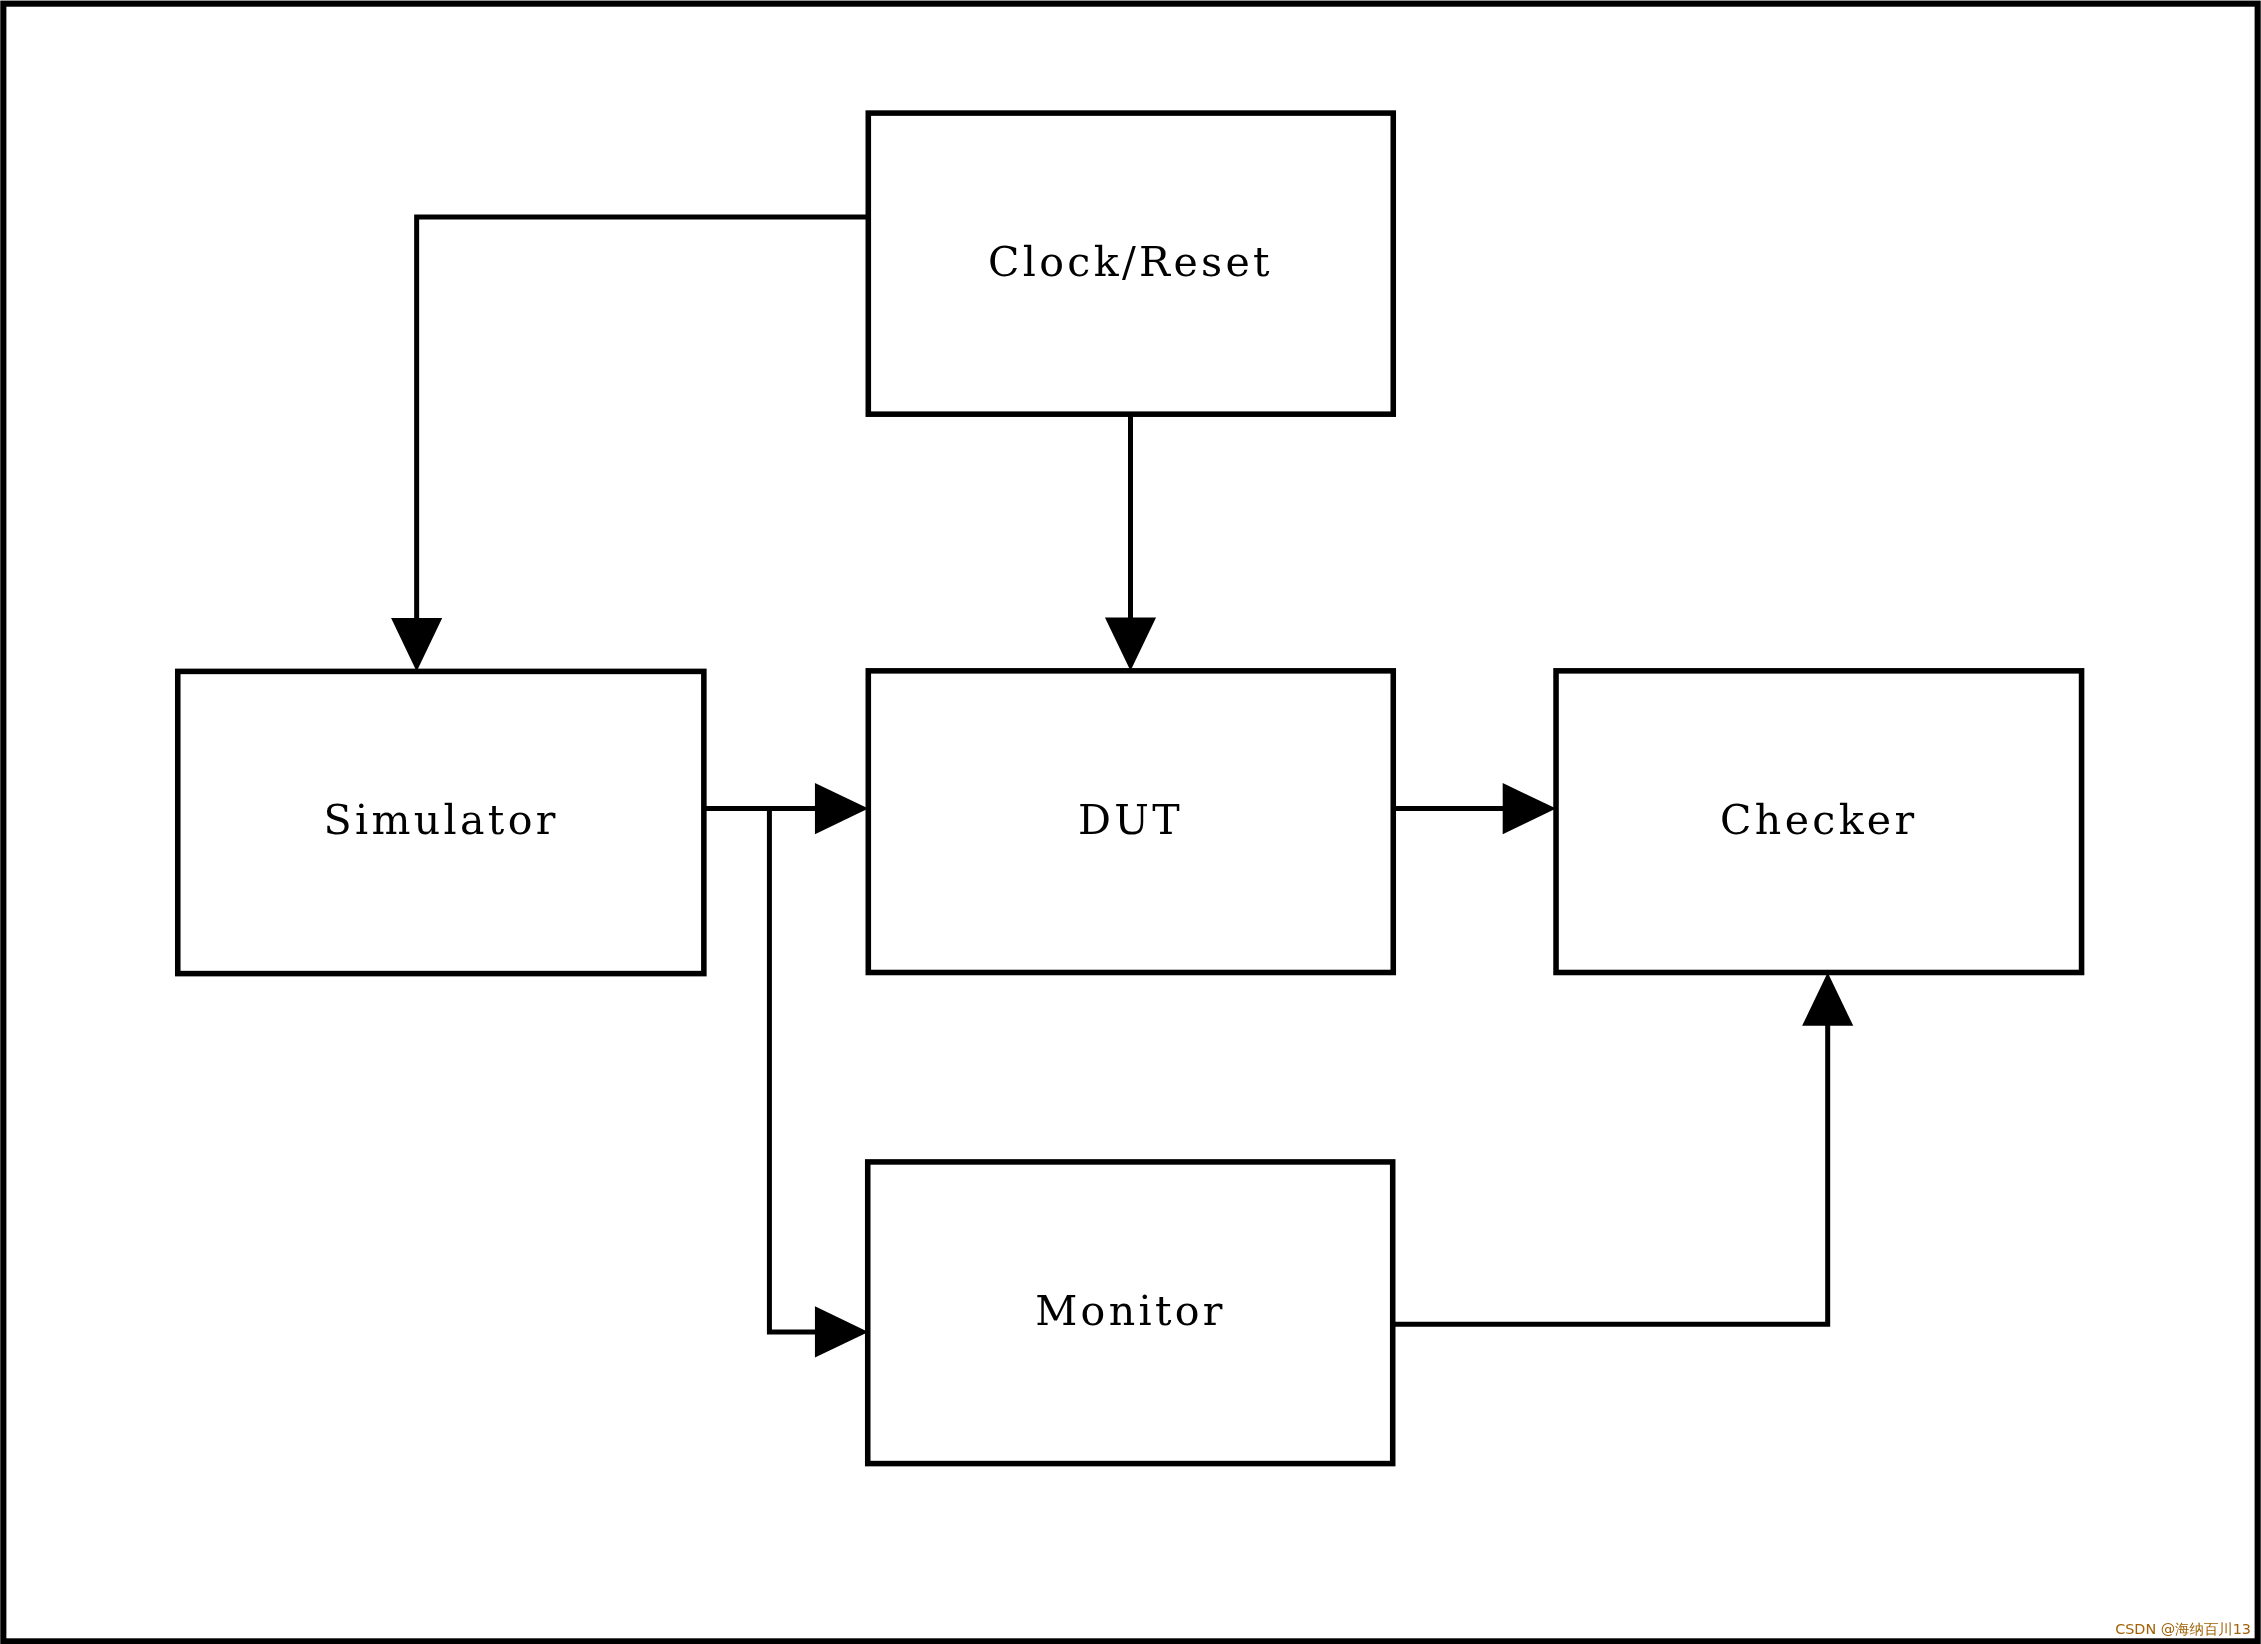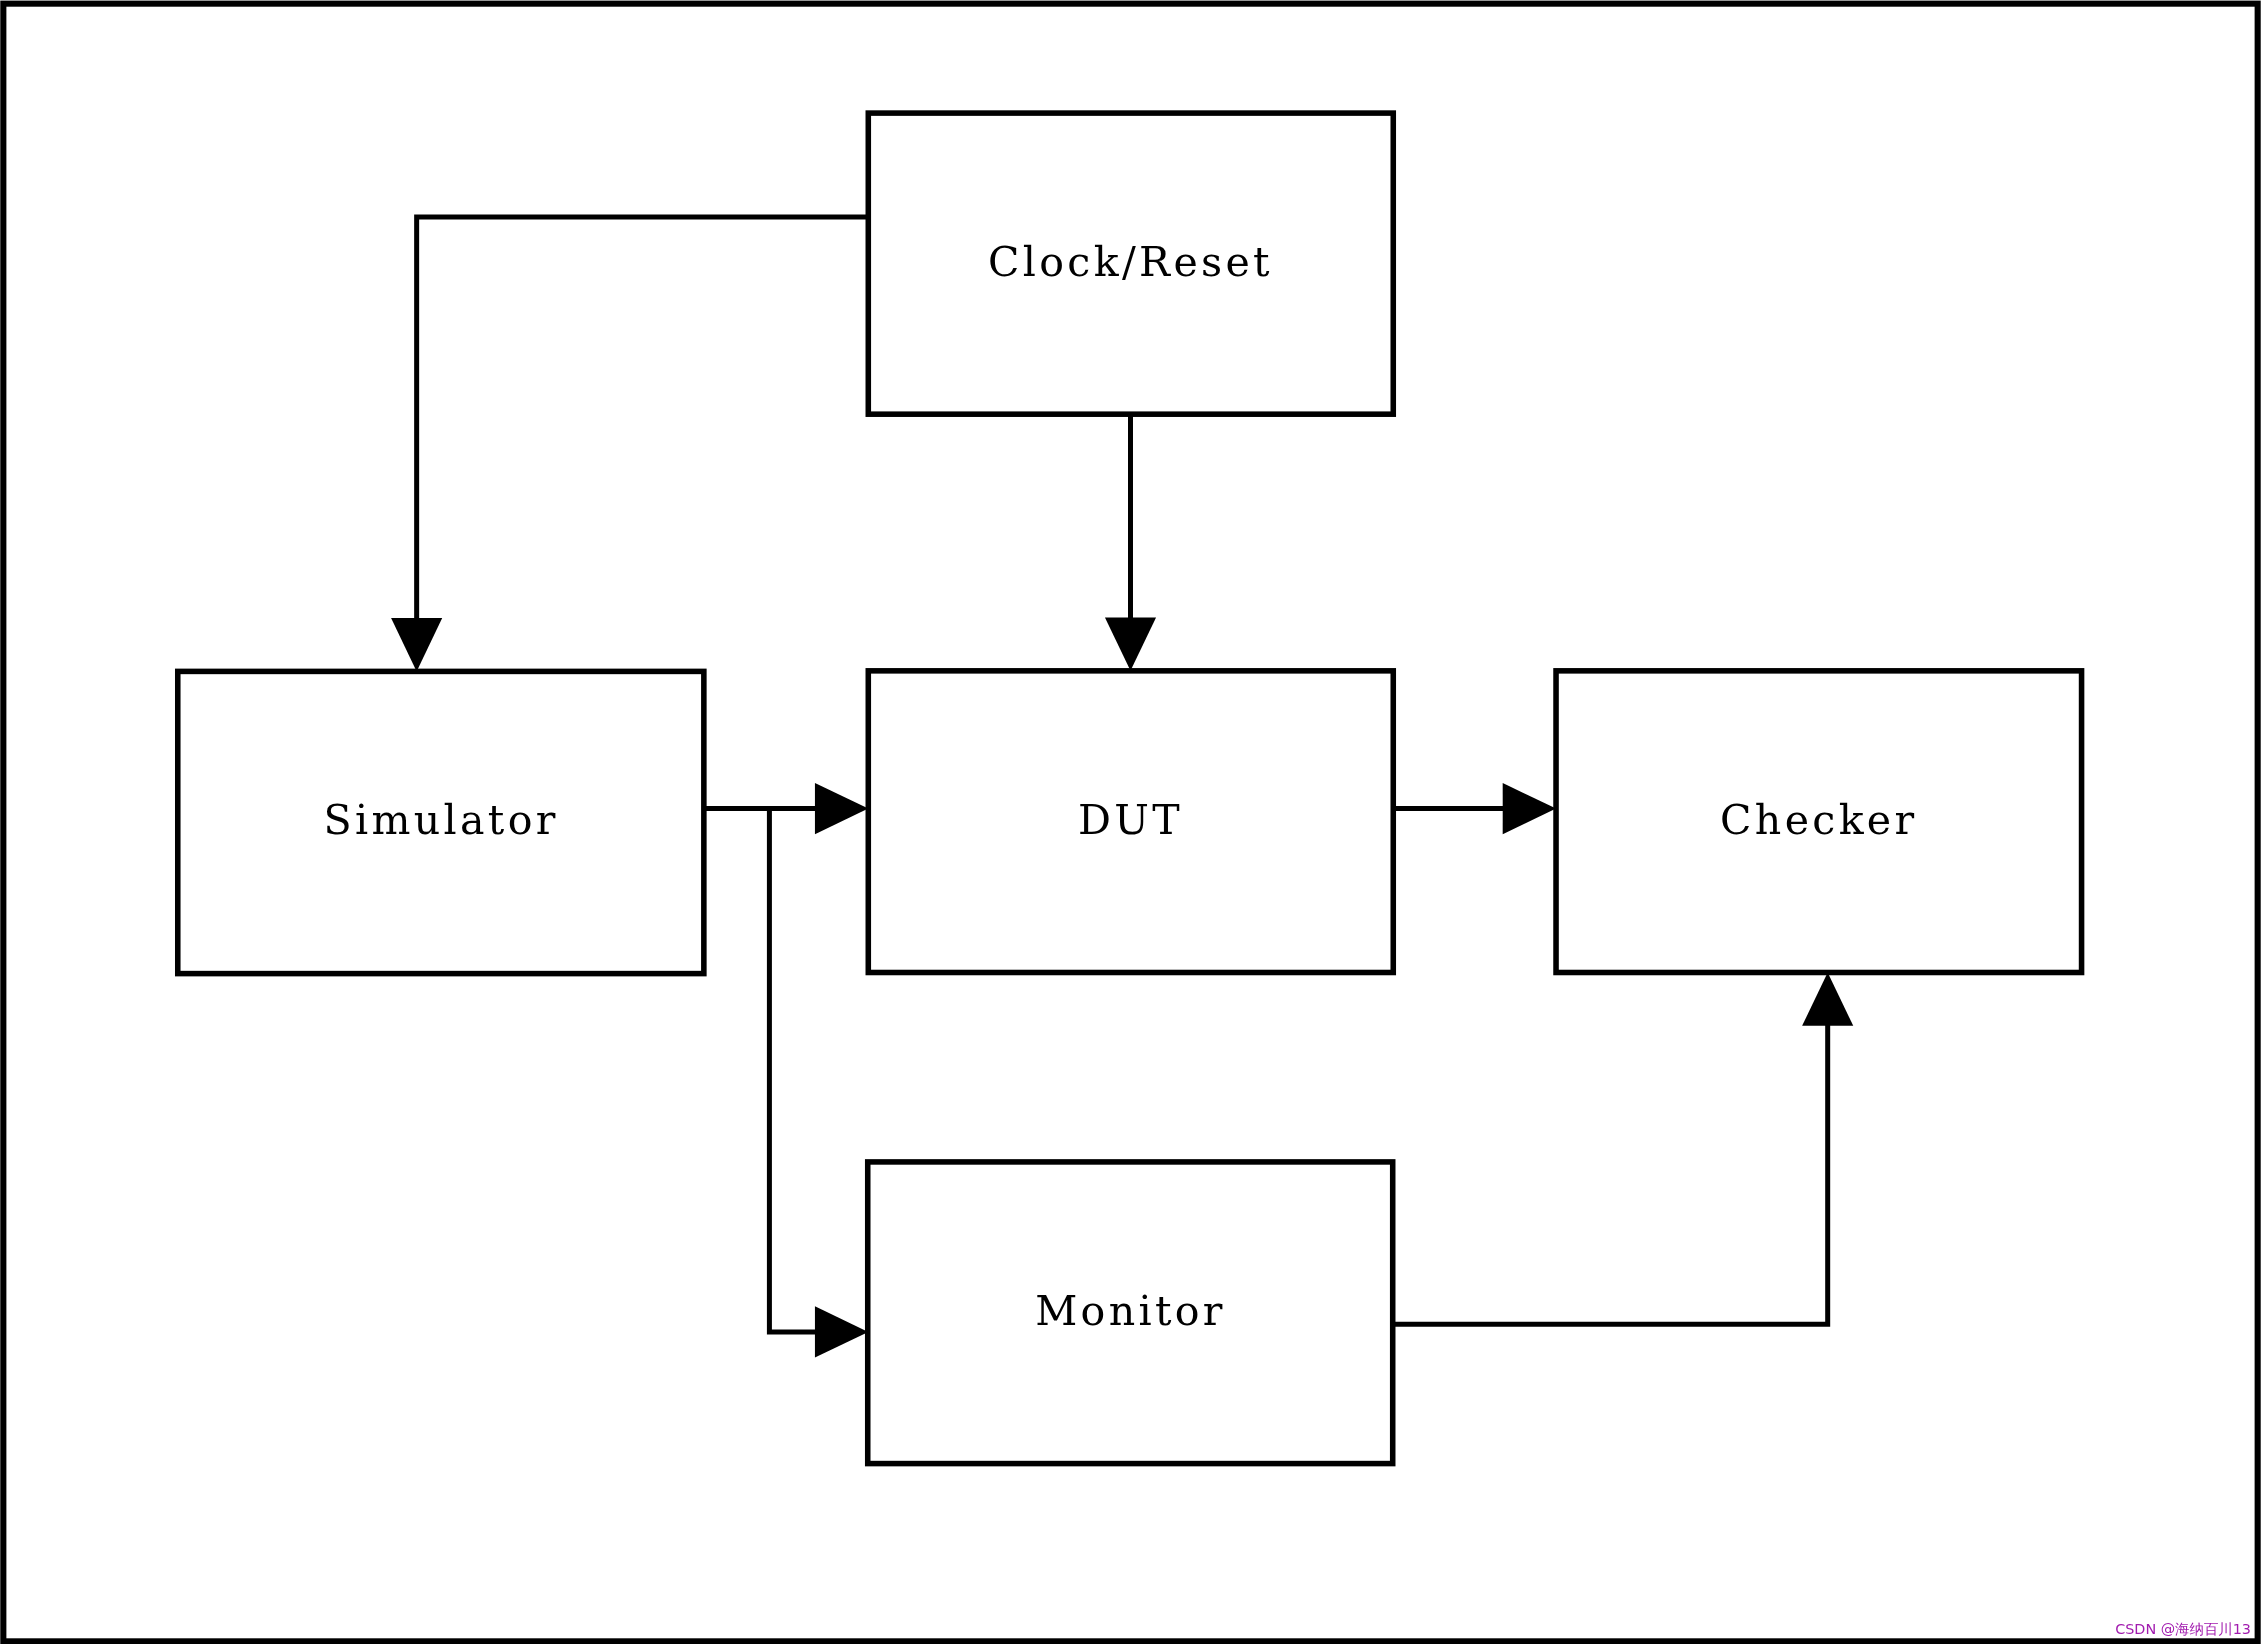--- a/index.html
+++ b/index.html
@@ -133,16 +133,16 @@
       </g>
 
       <g>
         <rect class="node-box" id="node-rect-4" x="1562" y="2091" width="945" height="543" stroke="#000000"></rect>
         <text class="node-label" id="node-text-4" x="2035" y="2365">Monitor</text>
       </g>
 
     </g>
   </svg>
 
-  <div class="watermark" style="color: #a21caf;">CSDN @海纳百川13</div>
+  <div class="watermark" style="color: #a16207;">CSDN @海纳百川13</div>
 
 </div>
 
 
 </body></html>

